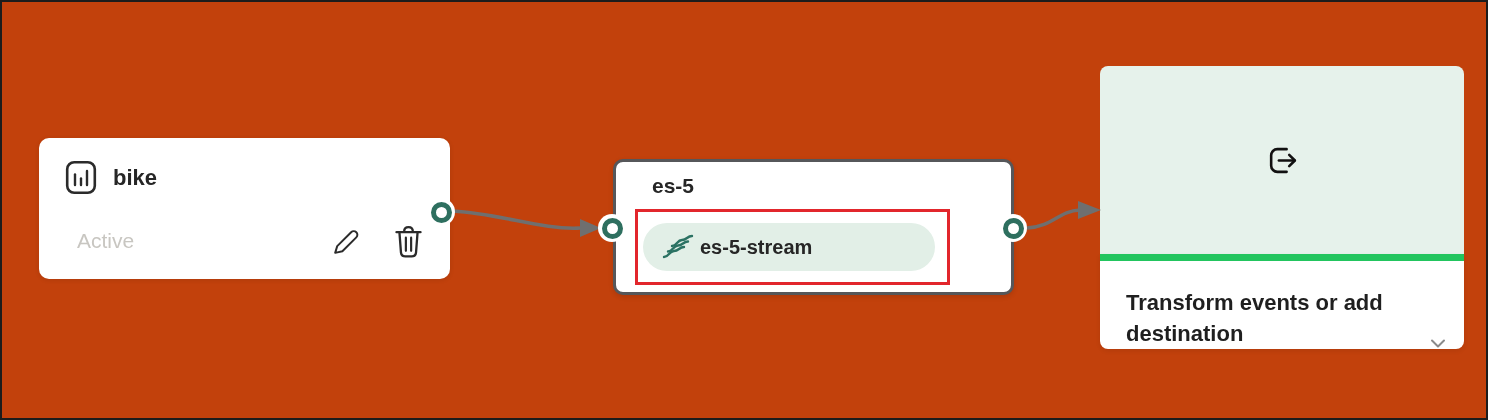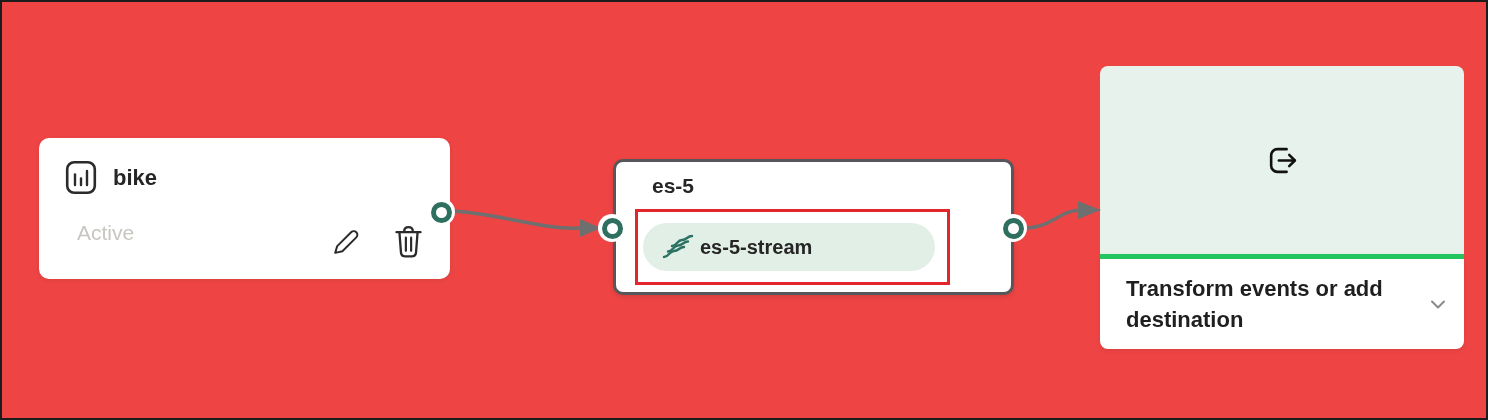--- a/index.html
+++ b/index.html
@@ -1,29 +1,29 @@
 <!DOCTYPE html>
 <html><head>
 <meta charset="utf-8">
 <style>
   html,body { margin:0; padding:0; background:#ffffff; }
   .canvas {
     position:relative; width:1488px; height:420px; box-sizing:border-box;
-    background:#ef4444; border:2px solid #1c1c1c; overflow:hidden;
+    background:#c2410c; border:2px solid #1c1c1c; overflow:hidden;
     font-family:"Liberation Sans","DejaVu Sans",sans-serif;
   }
   .node { position:absolute; background:#ffffff; z-index:1; }
 
   
   .bike-node { left:37px; top:136px; width:411px; height:141px; border-radius:10px;
     box-shadow:0 1px 5px rgba(0,0,0,.10); }
   .bike-header { position:absolute; left:26px; top:22px; display:flex; align-items:center; gap:16px; }
   .bike-title { font-size:22px; font-weight:bold; color:#262626; }
   .bike-footer { position:absolute; left:38px; right:26px; bottom:18px; height:40px;
-    display:flex; }
+    display:flex; align-items:center; }
   .status-text { font-size:21px; color:#c8c6c1; }
   .icon-btn { background:none; border:none; padding:0; margin:0; cursor:pointer;
     display:flex; align-items:center; }
   .edit-btn { margin-left:auto; }
   .delete-btn { margin-left:30px; }
 
   
   .es5-node { left:611px; top:157px; width:401px; height:136px; border:3px solid #56575a;
     border-radius:10px; box-sizing:border-box; box-shadow:0 2px 5px rgba(0,0,0,.12); }
   .es5-title { position:absolute; left:36px; top:12px; font-size:21px; font-weight:bold; color:#262626; }
@@ -32,22 +32,22 @@
   .stream-pill { position:absolute; left:5px; top:11px; width:292px; height:48px;
     background:#e2efe7; border-radius:24px; display:flex; align-items:center;
     gap:3px; padding-left:18px; box-sizing:border-box; cursor:pointer; }
   .stream-pill-label { font-size:20px; font-weight:bold; color:#262626; }
 
   
   .dest-node { left:1098px; top:64px; width:364px; background:none; }
   .dest-mint { height:188px; background:#e6f2eb; border-radius:8px 8px 0 0;
     display:flex; align-items:center; justify-content:center; cursor:pointer; }
   .dest-white { height:95px; background:#ffffff; border-radius:0 0 8px 8px;
-    box-shadow:0 2px 5px rgba(0,0,0,.08); border-top:5px solid #22c55e;
-    display:flex; align-items:center; padding:0 18px 0 26px; box-sizing:border-box; cursor:pointer; }
+    box-shadow:0 2px 5px rgba(0,0,0,.08); border-top:7px solid #22c55e;
+    display:flex; align-items:flex-end; padding:0 18px 0 26px; box-sizing:border-box; cursor:pointer; }
   .dest-label { flex:1; font-size:22px; font-weight:bold; line-height:31px; color:#1f1f1f; padding-right:20px; }
 
   
   .port { position:absolute; width:28px; height:28px; background:#ffffff; border-radius:50%;
     display:flex; align-items:center; justify-content:center; z-index:3; cursor:crosshair; }
   .port-ring { width:11px; height:11px; border:5px solid #2e6f5f; border-radius:50%; background:#ffffff; }
   .edge-layer { position:absolute; left:0; top:0; width:1488px; height:420px; z-index:2; pointer-events:none; }
 </style>
 </head>
 <body>

